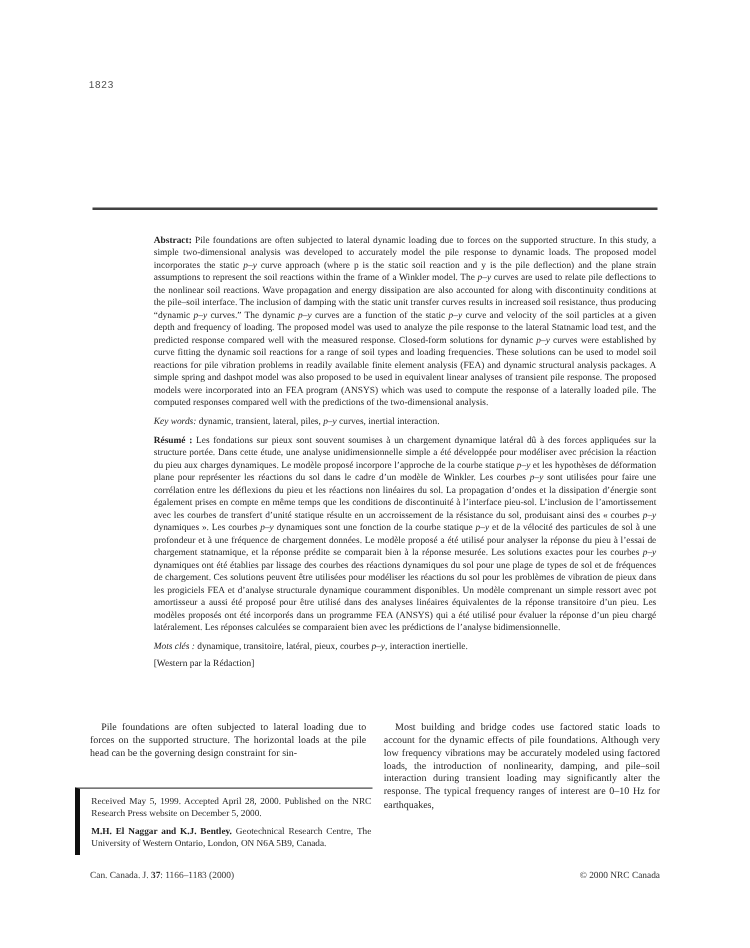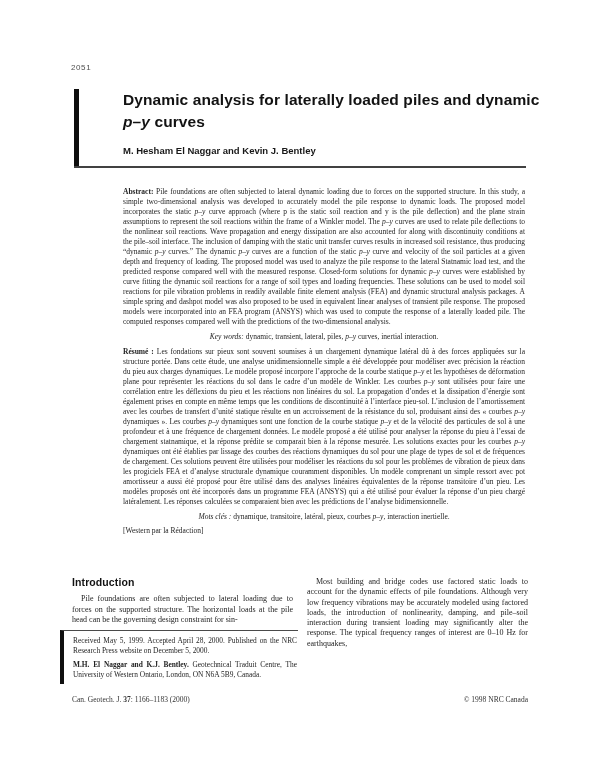--- a/index.html
+++ b/index.html
@@ -24,21 +24,21 @@
     margin-top:13px; font-family:"Liberation Sans", sans-serif;
     font-size:9.5px; font-weight:bold; color:#181818;
   }
   .header-rule { position:absolute; top:166px; left:74px; width:452px; height:2px; background:#414141; }
 
   .front {
     position:absolute; top:187px; left:123px; width:402px;
     font-size:7.5px; line-height:10px; text-align:justify; color:#242424;
   }
   .front p { margin:0; }
-  .front .kw { margin-top:5px; text-align:center; }
+  .front .kw { margin-top:5px; text-align:left; }
   .front .resume { margin-top:5px; }
   .front .traduit { margin-top:4px; text-align:left; }
 
   .columns { position:absolute; top:577px; left:72px; width:456px; display:flex; gap:14px; color:#242424; }
   .col { width:221px; font-size:8px; line-height:10.3px; text-align:justify; }
   .col h2 {
     margin:0 0 7px 0; font-family:"Liberation Sans", sans-serif;
     font-size:10.5px; color:#121212; letter-spacing:0.1px;
   }
   .col p { margin:0; }
@@ -57,29 +57,22 @@
     position:absolute; top:695px; left:72px; width:456px;
     display:flex; justify-content:space-between;
     font-size:7.5px; color:#333333;
   }
 </style>
 </head>
 <body>
 
 <div class="page">
 
-  <div class="pageno">2051</div>
+  <div class="pageno">1823</div>
 
-  <div class="header">
-    <div class="header-bar"></div>
-    <div class="header-inner">
-      <h1 class="title">Dynamic analysis for laterally loaded piles and dynamic <i>p–y</i> curves</h1>
-      <div class="authors">M. Hesham El Naggar and Kevin J. Bentley</div>
-    </div>
-  </div>
   <div class="header-rule"></div>
 
   <section class="front">
     <p class="abstract">
       <b>Abstract:</b>
       <span>Pile foundations are often subjected to lateral dynamic loading due to forces on the supported structure. In this study, a simple two-dimensional analysis was developed to accurately model the pile response to dynamic loads. The proposed model incorporates the static <i>p–y</i> curve approach (where p is the static soil reaction and y is the pile deflection) and the plane strain assumptions to represent the soil reactions within the frame of a Winkler model. The <i>p–y</i> curves are used to relate pile deflections to the nonlinear soil reactions. Wave propagation and energy dissipation are also accounted for along with discontinuity conditions at the pile–soil interface. The inclusion of damping with the static unit transfer curves results in increased soil resistance, thus producing “dynamic <i>p–y</i> curves.” The dynamic <i>p–y</i> curves are a function of the static <i>p–y</i> curve and velocity of the soil particles at a given depth and frequency of loading. The proposed model was used to analyze the pile response to the lateral Statnamic load test, and the predicted response compared well with the measured response. Closed-form solutions for dynamic <i>p–y</i> curves were established by curve fitting the dynamic soil reactions for a range of soil types and loading frequencies. These solutions can be used to model soil reactions for pile vibration problems in readily available finite element analysis (FEA) and dynamic structural analysis packages. A simple spring and dashpot model was also proposed to be used in equivalent linear analyses of transient pile response. The proposed models were incorporated into an FEA program (ANSYS) which was used to compute the response of a laterally loaded pile. The computed responses compared well with the predictions of the two-dimensional analysis.</span>
     </p>
     <p class="kw">
       <i>Key words:</i>
       <span>dynamic, transient, lateral, piles, <i>p–y</i> curves, inertial interaction.</span>
@@ -90,35 +83,34 @@
     </p>
     <p class="kw">
       <i>Mots clés :</i>
       <span>dynamique, transitoire, latéral, pieux, courbes <i>p–y</i>, interaction inertielle.</span>
     </p>
     <p class="traduit">[Western par la Rédaction]</p>
   </section>
 
   <section class="columns">
     <div class="col">
-      <h2>Introduction</h2>
       <p class="indent">Pile foundations are often subjected to lateral loading due to forces on the supported structure. The horizontal loads at the pile head can be the governing design constraint for sin-</p>
     </div>
     <div class="col">
       <p class="indent">Most building and bridge codes use factored static loads to account for the dynamic effects of pile foundations. Although very low frequency vibrations may be accurately modeled using factored loads, the introduction of nonlinearity, damping, and pile–soil interaction during transient loading may significantly alter the response. The typical frequency ranges of interest are 0–10 Hz for earthquakes,</p>
     </div>
   </section>
 
   <aside class="footnote">
     <p>Received May 5, 1999. Accepted April 28, 2000. Published on the NRC Research Press website on December 5, 2000.</p>
     <p><b>M.H. El Naggar and K.J. Bentley.</b>
-      <span>Geotechnical Traduit Centre, The University of Western Ontario, London, ON N6A 5B9, Canada.</span></p>
+      <span>Geotechnical Research Centre, The University of Western Ontario, London, ON N6A 5B9, Canada.</span></p>
   </aside>
 
   <footer class="footer">
     <div>
-      <span>Can. Geotech. J.</span>
+      <span>Can. Canada. J.</span>
       <b>37</b><span>: 1166–1183 (2000)</span>
     </div>
-    <div>© 1998 NRC Canada</div>
+    <div>© 2000 NRC Canada</div>
   </footer>
 
 </div>
 
 </body></html>

